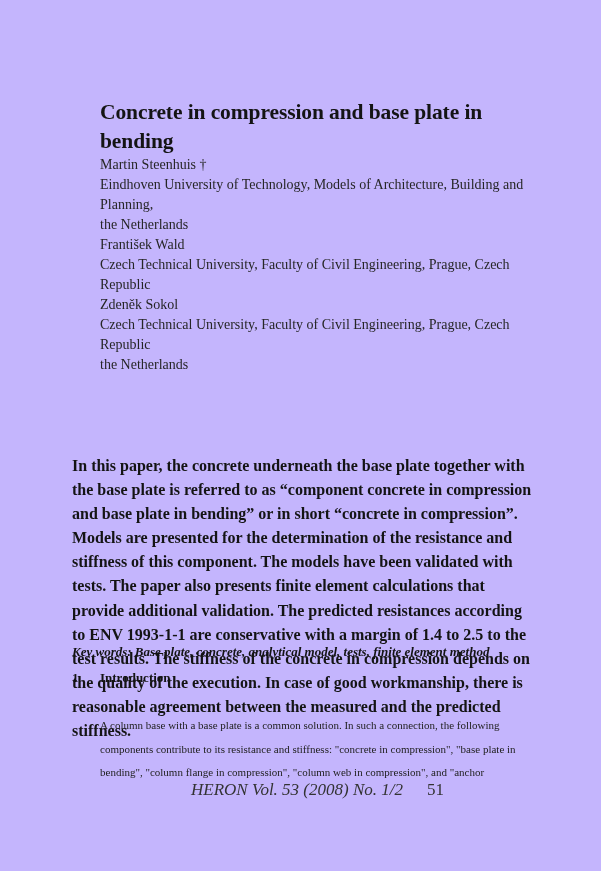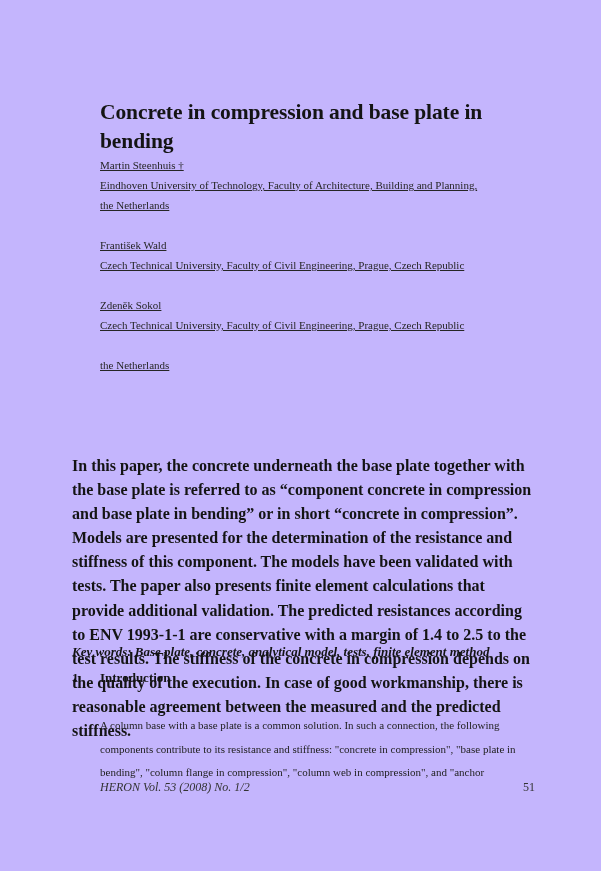--- a/index.html
+++ b/index.html
@@ -41,24 +41,23 @@
     top: 84px;
     font-size: 21.5px;
     font-weight: bold;
     line-height: 29px;
     letter-spacing: -0.1px;
     color: #141414;
   }
 
   
   .author-block {
-    font-size: 11px;
+    font-size: 14px;
     line-height: 20px;
     color: #262626;
-    text-decoration: underline;
   }
   .author-block .name { white-space: pre; }
   .author-block .affil { }
 
   
   .abstract {
     top: 438px;
     font-size: 16px;
     font-weight: bold;
     line-height: 24.1px;
@@ -104,43 +103,43 @@
     color: #222222;
   }
 
   
   .footer {
     position: absolute;
     left: 100px;
     right: 66px;
     top: 780px;
     display: flex;
-    justify-content: space-between;
+    justify-content: center;
     align-items: baseline;
-    font-size: 12px;
+    font-size: 17px;
     color: #333333;
   }
   .footer .journal {
     font-style: italic;
   }
   .footer .pageno {
     font-style: normal;
     padding-left: 24px;
   }
 </style>
 </head>
 <body>
 
 <div class="page">
 
   <h1 class="inner title">Concrete in compression and base plate in bending</h1>
 
   <div class="inner author-block" style="top:155px;">
     <div class="name">Martin Steenhuis †</div>
-    <div class="affil">Eindhoven University of Technology, Faculty of Architecture, Building and Planning,</div>
+    <div class="affil">Eindhoven University of Technology, Models of Architecture, Building and Planning,</div>
     <div class="affil">the Netherlands</div>
   </div>
 
   <div class="inner author-block" style="top:235px;">
     <div class="name">František Wald</div>
     <div class="affil">Czech Technical University, Faculty of Civil Engineering, Prague, Czech Republic</div>
   </div>
 
   <div class="inner author-block" style="top:295px;">
     <div class="name">Zdeněk Sokol</div>

